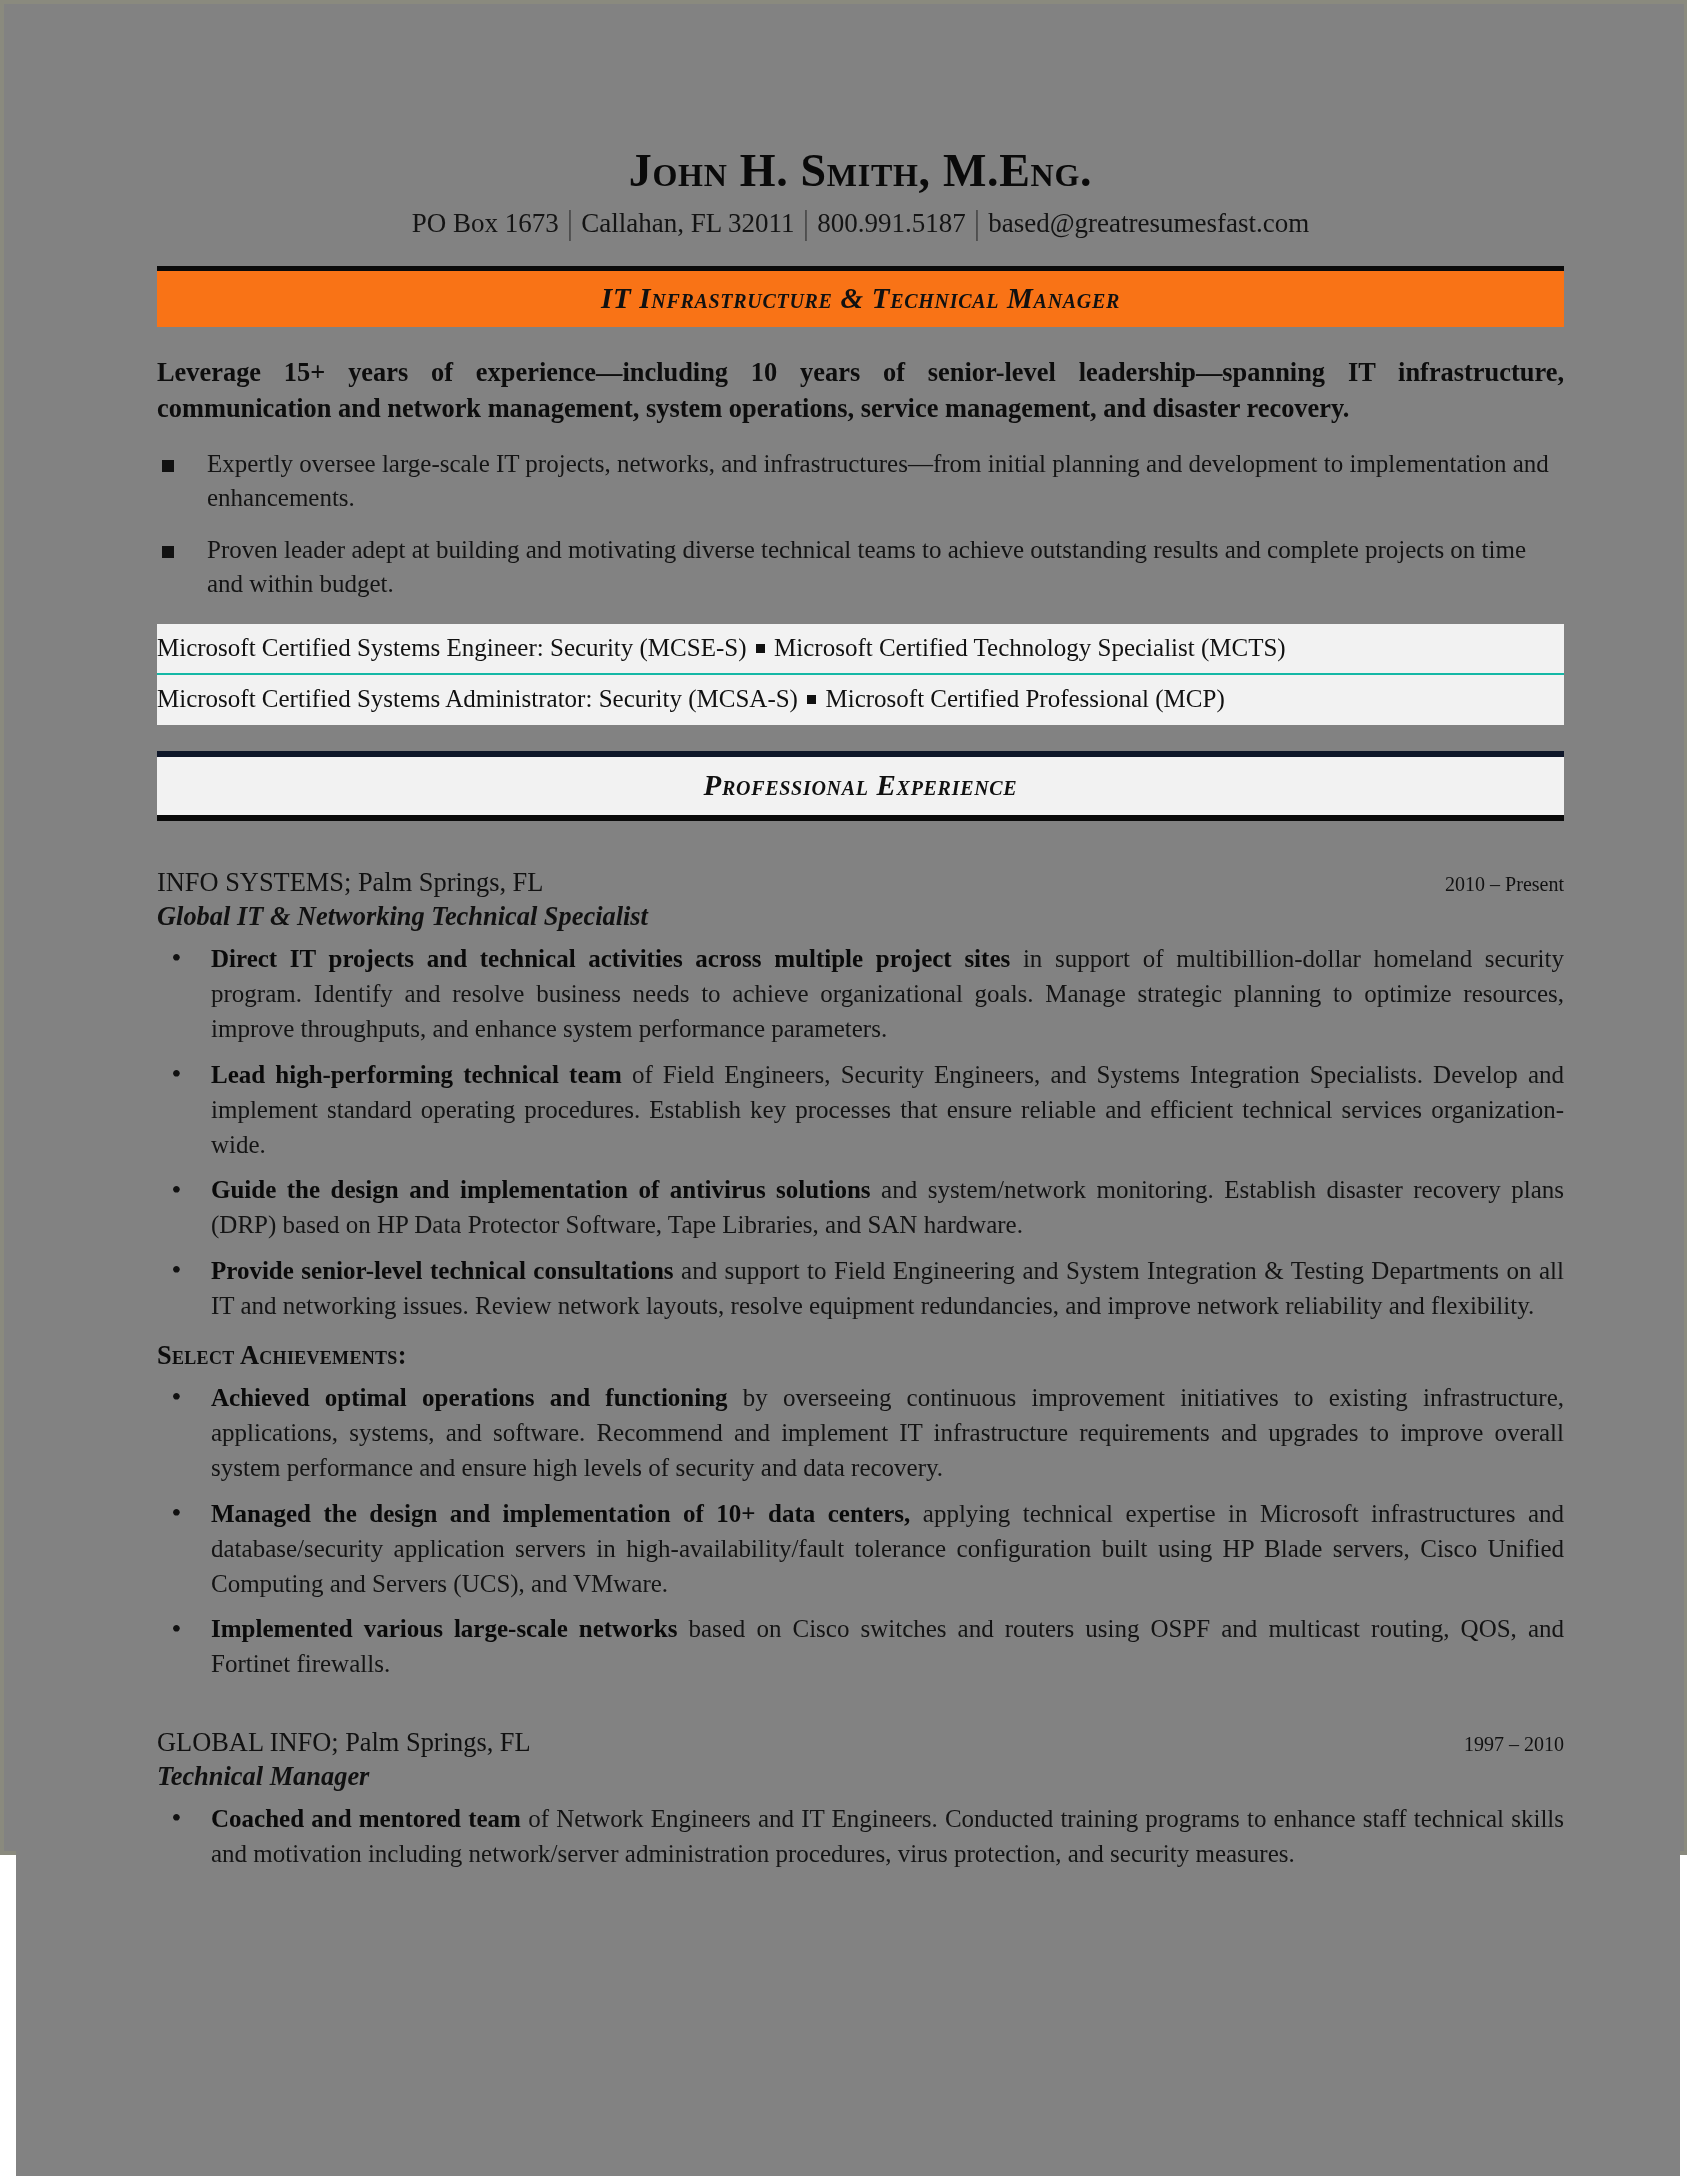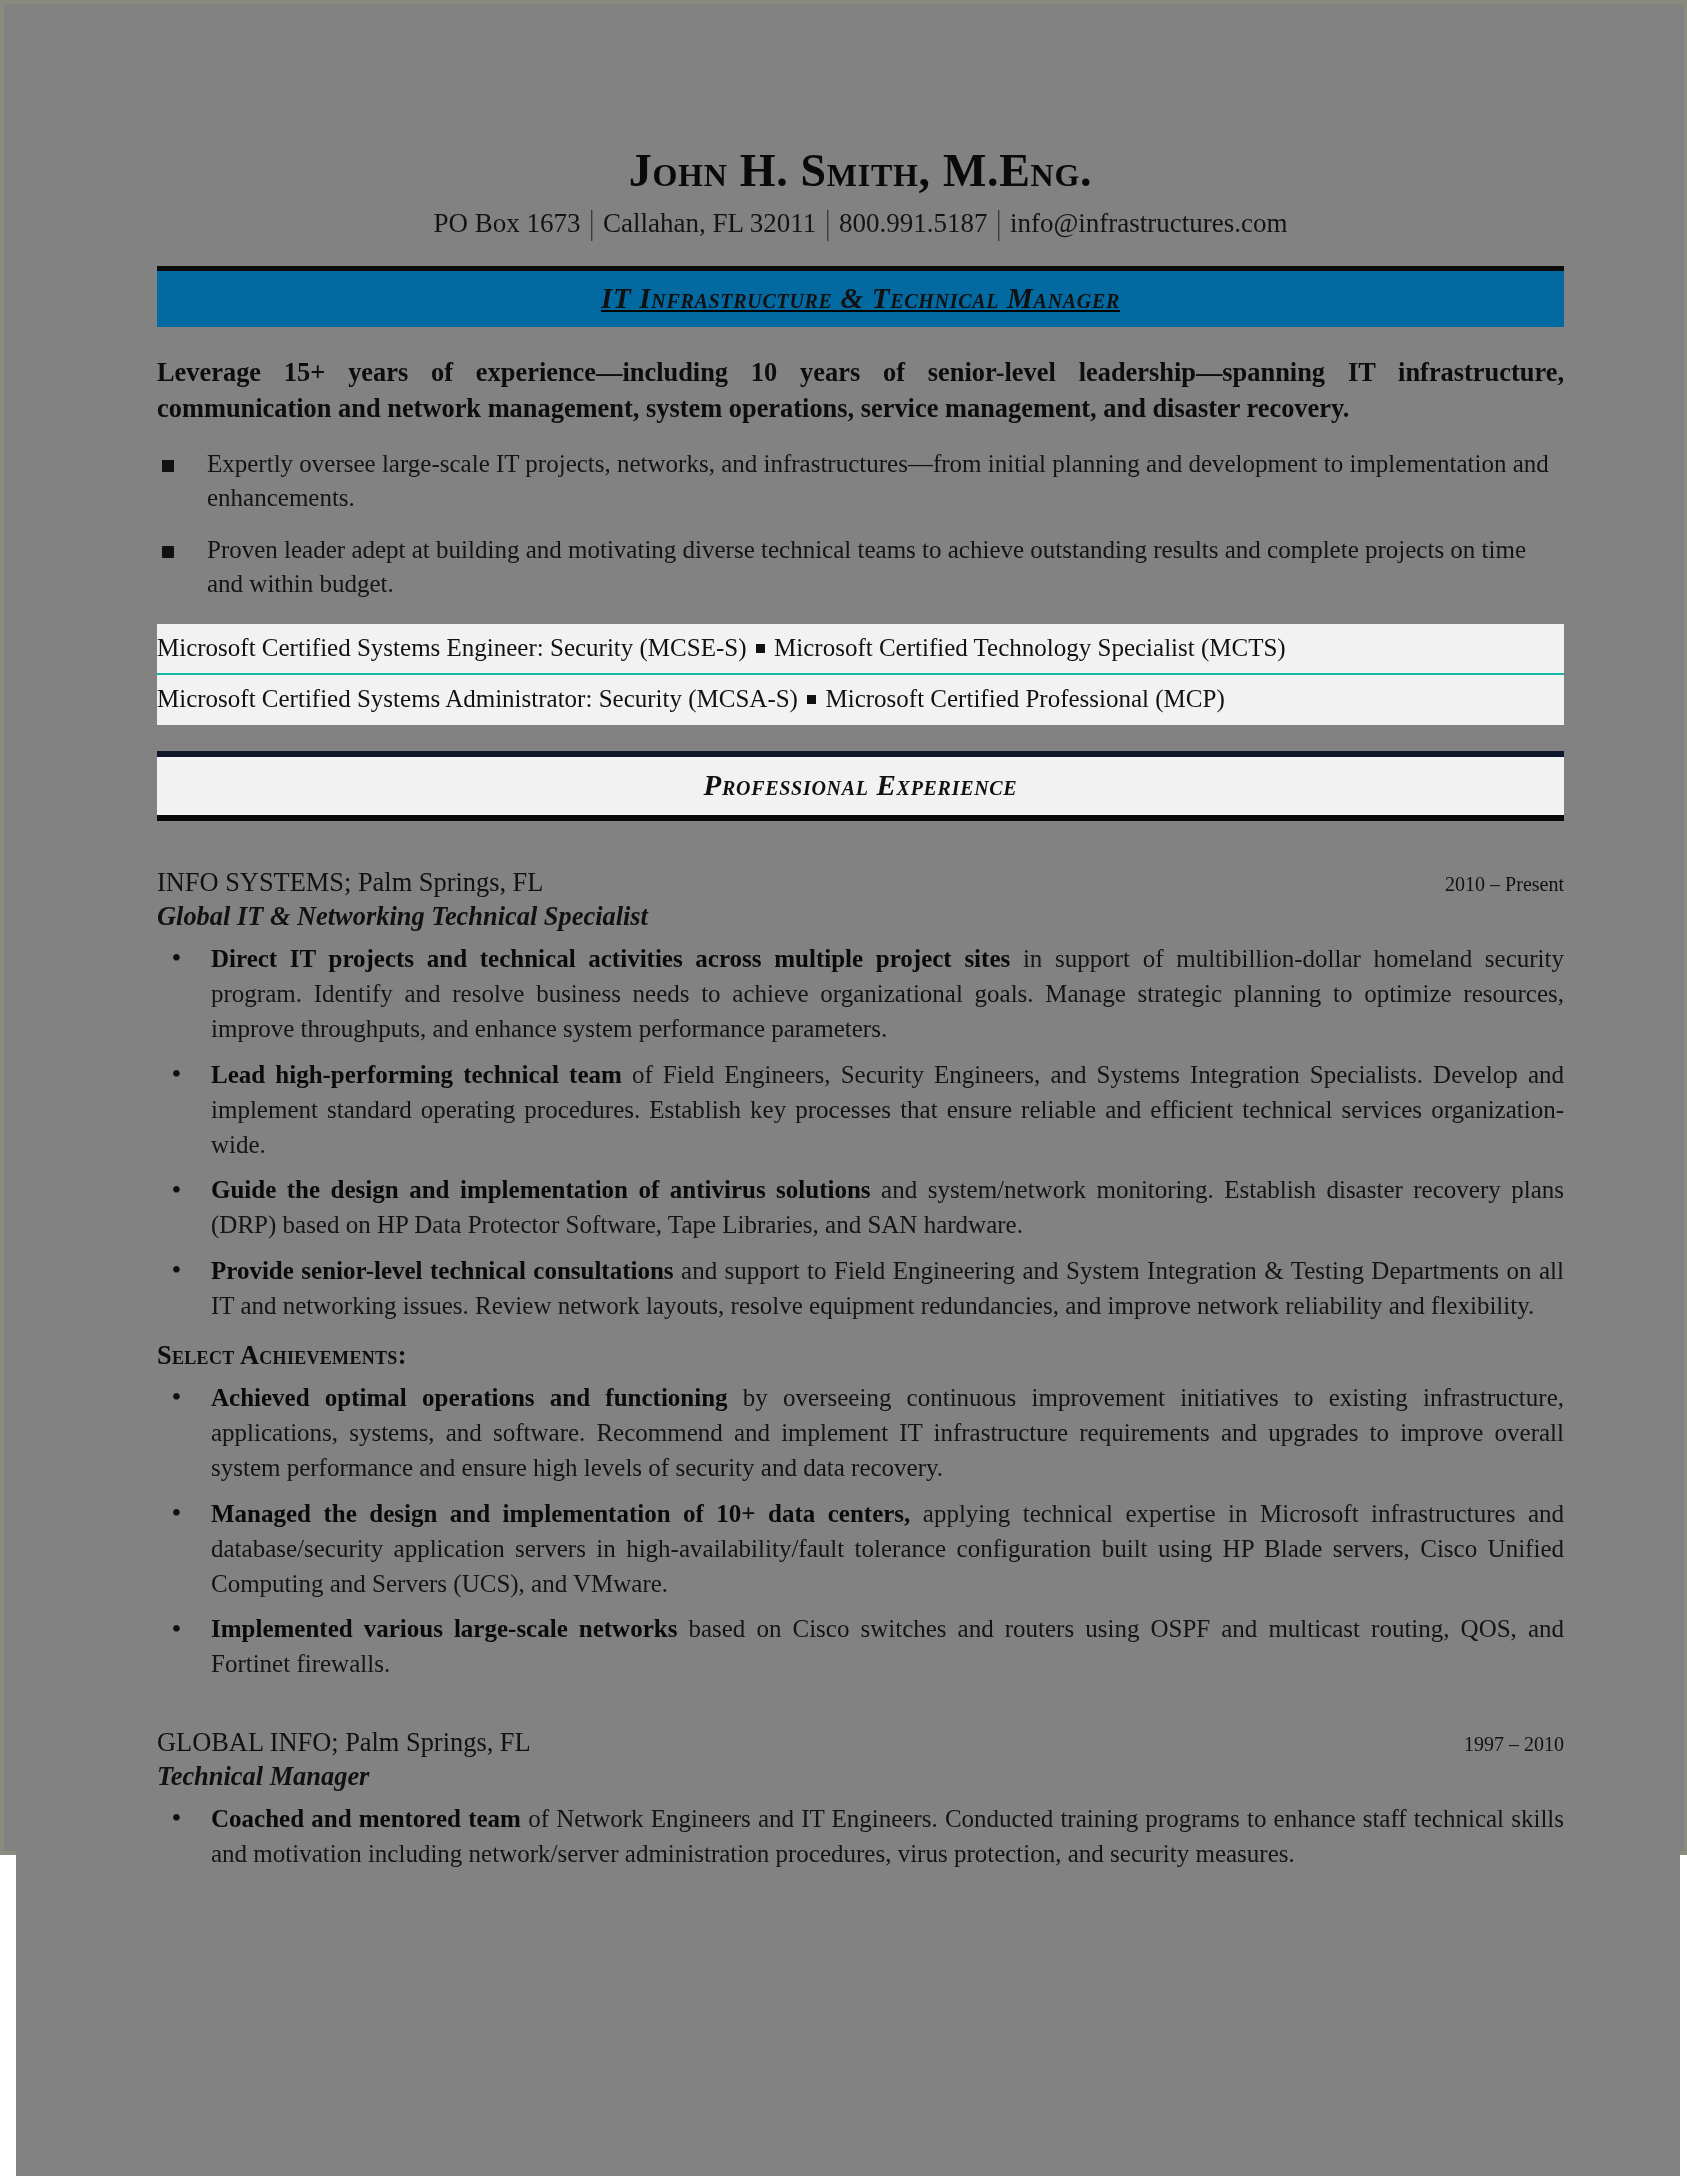--- a/index.html
+++ b/index.html
@@ -65,25 +65,24 @@
     display: inline-block;
     padding: 0 8.6px;
     color: #3a3a3a;
     font-weight: 300;
     transform: scaleY(1.25);
   }
 
   
   .band {
     margin-top: 28px;
-    background: #0369a1;
+    background: #f97316;
     border-top: 5.3px solid #0a0a0a;
     text-align: center;
     box-sizing: border-box;
-    text-decoration: underline;
   }
   .band-title {
     font-size: 29px;
     font-weight: bold;
     font-style: italic;
     font-variant: small-caps;
     letter-spacing: 0.7px;
     color: #111;
     padding: 10.6px 0 12px 0;
   }
@@ -217,21 +216,21 @@
 </head>
 <body>
 
 <div class="page-frame">
   <div class="sheet">
     <div class="content">
 
       <div class="name">John H. Smith, M.Eng.</div>
 
       <div class="contact">
-        <span>PO Box 1673</span><span class="sep">|</span><span>Callahan, FL 32011</span><span class="sep">|</span><span>800.991.5187</span><span class="sep">|</span><span>info@infrastructures.com</span>
+        <span>PO Box 1673</span><span class="sep">|</span><span>Callahan, FL 32011</span><span class="sep">|</span><span>800.991.5187</span><span class="sep">|</span><span>based@greatresumesfast.com</span>
       </div>
 
       <div class="band">
         <div class="band-title">IT Infrastructure &amp; Technical Manager</div>
       </div>
 
       <div class="summary-lead">Leverage 15+ years of experience—including 10 years of senior-level leadership—spanning IT infrastructure, communication and network management, system operations, service management, and disaster recovery.</div>
 
       <ul class="sq">
         <li>Expertly oversee large-scale IT projects, networks, and infrastructures—from initial planning and development to implementation and enhancements.</li>

